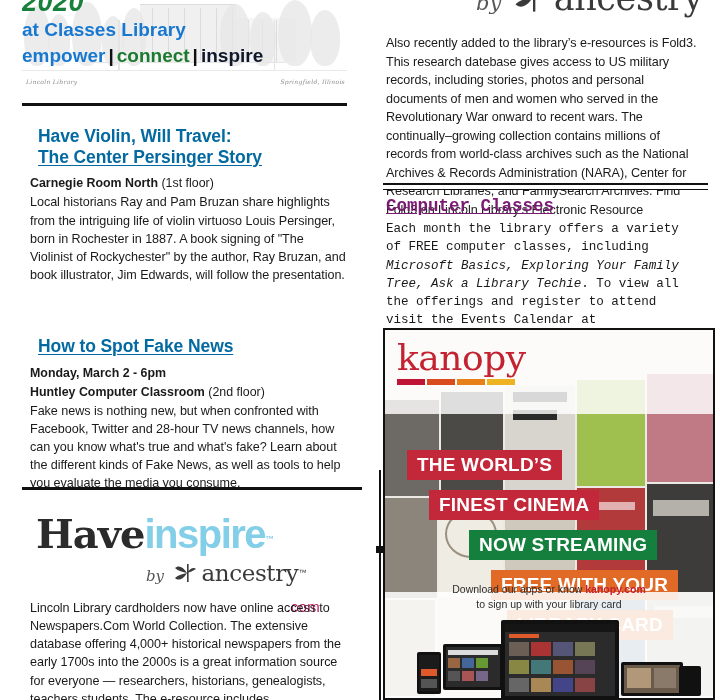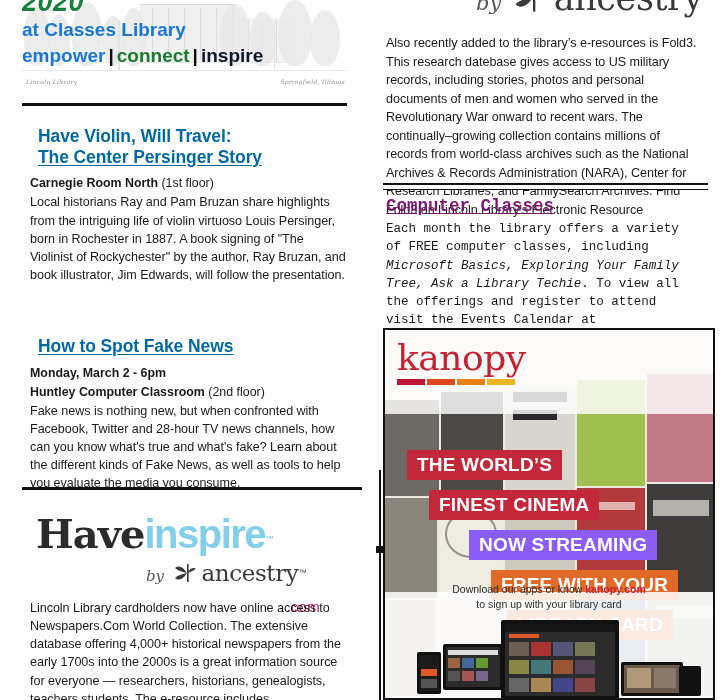--- a/index.html
+++ b/index.html
@@ -130,21 +130,21 @@
   .k-bars{margin-top:3px;display:flex;width:120px;height:6px;}
   .k-bars span{flex:1;margin-right:2px;}
   .k-banners{position:absolute;left:0;top:120px;width:100%;}
   .k-ban{
     display:inline-block;color:#fff;font-weight:bold;font-size:19px;
     padding:5px 10px 6px 10px;letter-spacing:.2px;line-height:1;
     font-family:"Liberation Sans",sans-serif;white-space:nowrap;
   }
   .k-b1{background:#c2283a;margin-left:22px;}
   .k-b2{background:#c2283a;margin-left:44px;margin-top:10px;}
-  .k-b3{background:#8b5cf6;margin-left:84px;margin-top:10px;}
+  .k-b3{background:#15803d;margin-left:84px;margin-top:10px;}
   .k-b4{background:#e06a26;margin-left:106px;margin-top:10px;}
   .k-b5{background:#e06a26;margin-left:122px;margin-top:10px;}
   .k-foot{
     position:absolute;left:0;bottom:86px;width:100%;text-align:center;
     font-size:10.5px;color:#2e2e2e;line-height:1.42;font-family:"Liberation Sans",sans-serif;
   }
   .k-foot b{color:#c32230;font-weight:bold;}
   .k-devices{position:absolute;left:0;bottom:0;width:100%;height:84px;}
   .dev{position:absolute;background:#111;border-radius:2px;}
   .dev-screen{position:absolute;background:#2b2b2b;overflow:hidden;}

